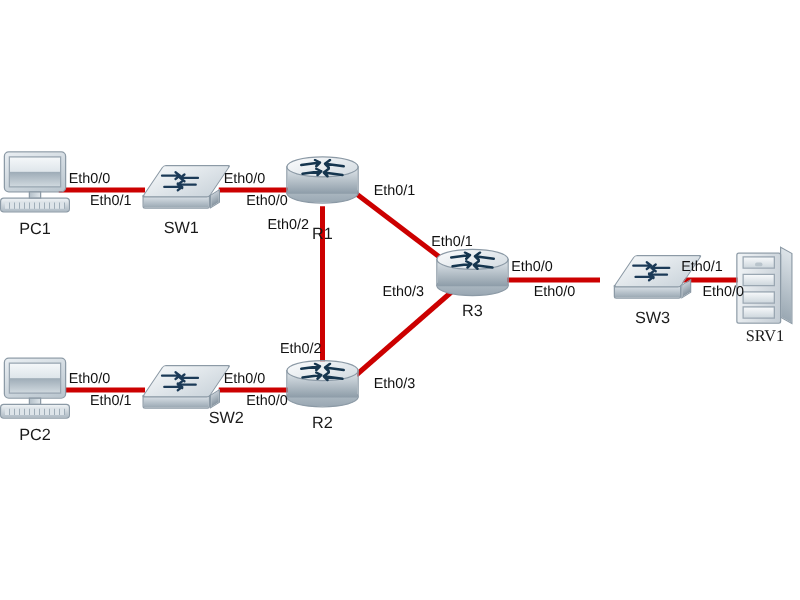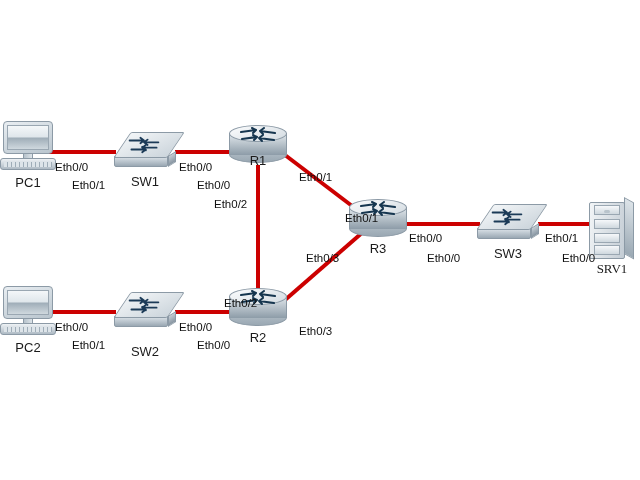--- a/index.html
+++ b/index.html
@@ -3,21 +3,21 @@
 <meta charset="utf-8">
 <style>
   html,body{margin:0;padding:0;background:#ffffff;}
   body{width:640px;height:480px;overflow:hidden;
        font-family:"Liberation Sans",sans-serif;}
   #canvas{position:relative;width:640px;height:480px;background:#ffffff;}
   #links{position:absolute;left:0;top:0;width:640px;height:480px;}
   .node{position:absolute;}
   .node-label{position:absolute;left:50%;transform:translateX(-50%);
     font-size:13px;color:#1a1a1a;white-space:nowrap;text-align:center;}
-  .iflabel{position:absolute;font-size:11.5px;color:#111111;white-space:nowrap;margin-top:24px;}
+  .iflabel{position:absolute;font-size:11.5px;color:#111111;white-space:nowrap;}
   
   .pc{width:56px;height:52px;}
   .pc .mon-out{position:absolute;left:3px;top:0;width:50px;height:33px;
     border:1.5px solid #8c9aa6;border-radius:4px;
     background:linear-gradient(160deg,#e9eef2,#b9c5ce);box-sizing:border-box;}
   .pc .mon-in{position:absolute;left:7px;top:4px;width:42px;height:25px;
     border:1px solid #9aa7b2;box-sizing:border-box;
     background:linear-gradient(180deg,#f4f7f9 0%,#dfe6eb 48%,#9fadb8 52%,#cfd8de 100%);}
   .pc .neck{position:absolute;left:23px;top:32px;width:10px;height:6px;
     background:linear-gradient(90deg,#b6c2cb,#dde4e9);border:1px solid #8c9aa6;box-sizing:border-box;}
@@ -112,37 +112,37 @@
           <div class="base"></div>
           <div class="body"></div>
           <div class="lid"></div>
           <svg width="40" height="16" viewBox="0 0 40 16">
             <path d="M3,5 L18,3 M14,1 L18,3 L15,6" stroke="#16364f" stroke-width="2" fill="none" stroke-linecap="round" stroke-linejoin="round"></path>
             <path d="M37,6 L22,4 M26,1 L22,4 L25,7" stroke="#16364f" stroke-width="2" fill="none" stroke-linecap="round" stroke-linejoin="round"></path>
             <path d="M4,12 L19,10 M15,8 L19,10 L16,13" stroke="#16364f" stroke-width="2" fill="none" stroke-linecap="round" stroke-linejoin="round"></path>
             <path d="M36,13 L21,11 M25,8 L21,11 L24,14" stroke="#16364f" stroke-width="2" fill="none" stroke-linecap="round" stroke-linejoin="round"></path>
           </svg>
         </div>
-        <div class="node-label" style="top: 28px; text-align: center;">R1</div>
+        <div class="node-label" style="top: 54px; text-align: center;">R1</div>
       </div>
       <div class="node" style="left: 349px; top: 199px; width: 58px; height: 40px;">
         <div class="rt">
           <div class="base"></div>
           <div class="body"></div>
           <div class="lid"></div>
           <svg width="40" height="16" viewBox="0 0 40 16">
             <path d="M3,5 L18,3 M14,1 L18,3 L15,6" stroke="#16364f" stroke-width="2" fill="none" stroke-linecap="round" stroke-linejoin="round"></path>
             <path d="M37,6 L22,4 M26,1 L22,4 L25,7" stroke="#16364f" stroke-width="2" fill="none" stroke-linecap="round" stroke-linejoin="round"></path>
             <path d="M4,12 L19,10 M15,8 L19,10 L16,13" stroke="#16364f" stroke-width="2" fill="none" stroke-linecap="round" stroke-linejoin="round"></path>
             <path d="M36,13 L21,11 M25,8 L21,11 L24,14" stroke="#16364f" stroke-width="2" fill="none" stroke-linecap="round" stroke-linejoin="round"></path>
           </svg>
         </div>
         <div class="node-label" style="top: 42px; text-align: center;">R3</div>
       </div>
-      <div class="node" style="left: 477px; top: 204px; width: 62px; height: 40px;">
+      <div class="node" style="left: 491px; top: 204px; width: 62px; height: 40px;">
         <div class="sw">
           <div class="front"></div>
           <div class="side"></div>
           <div class="top"></div>
           <svg width="36" height="20" viewBox="0 0 40 22">
             <path d="M4,6 L20,6 M16,3 L20,6 L16,9" stroke="#1b3a57" stroke-width="2" fill="none" stroke-linecap="round" stroke-linejoin="round"></path>
             <path d="M36,8 L20,8 M24,5 L20,8 L24,11" stroke="#1b3a57" stroke-width="2" fill="none" stroke-linecap="round" stroke-linejoin="round"></path>
             <path d="M6,16 L22,16 M18,13 L22,16 L18,19" stroke="#1b3a57" stroke-width="2" fill="none" stroke-linecap="round" stroke-linejoin="round"></path>
             <path d="M34,14 L18,14 M22,11 L18,14 L22,17" stroke="#1b3a57" stroke-width="2" fill="none" stroke-linecap="round" stroke-linejoin="round"></path>
           </svg>
@@ -177,21 +177,21 @@
           <div class="front"></div>
           <div class="side"></div>
           <div class="top"></div>
           <svg width="36" height="20" viewBox="0 0 40 22">
             <path d="M4,6 L20,6 M16,3 L20,6 L16,9" stroke="#1b3a57" stroke-width="2" fill="none" stroke-linecap="round" stroke-linejoin="round"></path>
             <path d="M36,8 L20,8 M24,5 L20,8 L24,11" stroke="#1b3a57" stroke-width="2" fill="none" stroke-linecap="round" stroke-linejoin="round"></path>
             <path d="M6,16 L22,16 M18,13 L22,16 L18,19" stroke="#1b3a57" stroke-width="2" fill="none" stroke-linecap="round" stroke-linejoin="round"></path>
             <path d="M34,14 L18,14 M22,11 L18,14 L22,17" stroke="#1b3a57" stroke-width="2" fill="none" stroke-linecap="round" stroke-linejoin="round"></path>
           </svg>
         </div>
-        <div class="node-label" style="top: 52px;">SW2</div>
+        <div class="node-label" style="top: 34px; margin-left: 36px;">SW2</div>
       </div>
       <div class="node" style="left: 229px; top: 288px; width: 58px; height: 40px;">
         <div class="rt">
           <div class="base"></div>
           <div class="body"></div>
           <div class="lid"></div>
           <svg width="40" height="16" viewBox="0 0 40 16">
             <path d="M3,5 L18,3 M14,1 L18,3 L15,6" stroke="#16364f" stroke-width="2" fill="none" stroke-linecap="round" stroke-linejoin="round"></path>
             <path d="M37,6 L22,4 M26,1 L22,4 L25,7" stroke="#16364f" stroke-width="2" fill="none" stroke-linecap="round" stroke-linejoin="round"></path>
             <path d="M4,12 L19,10 M15,8 L19,10 L16,13" stroke="#16364f" stroke-width="2" fill="none" stroke-linecap="round" stroke-linejoin="round"></path>

